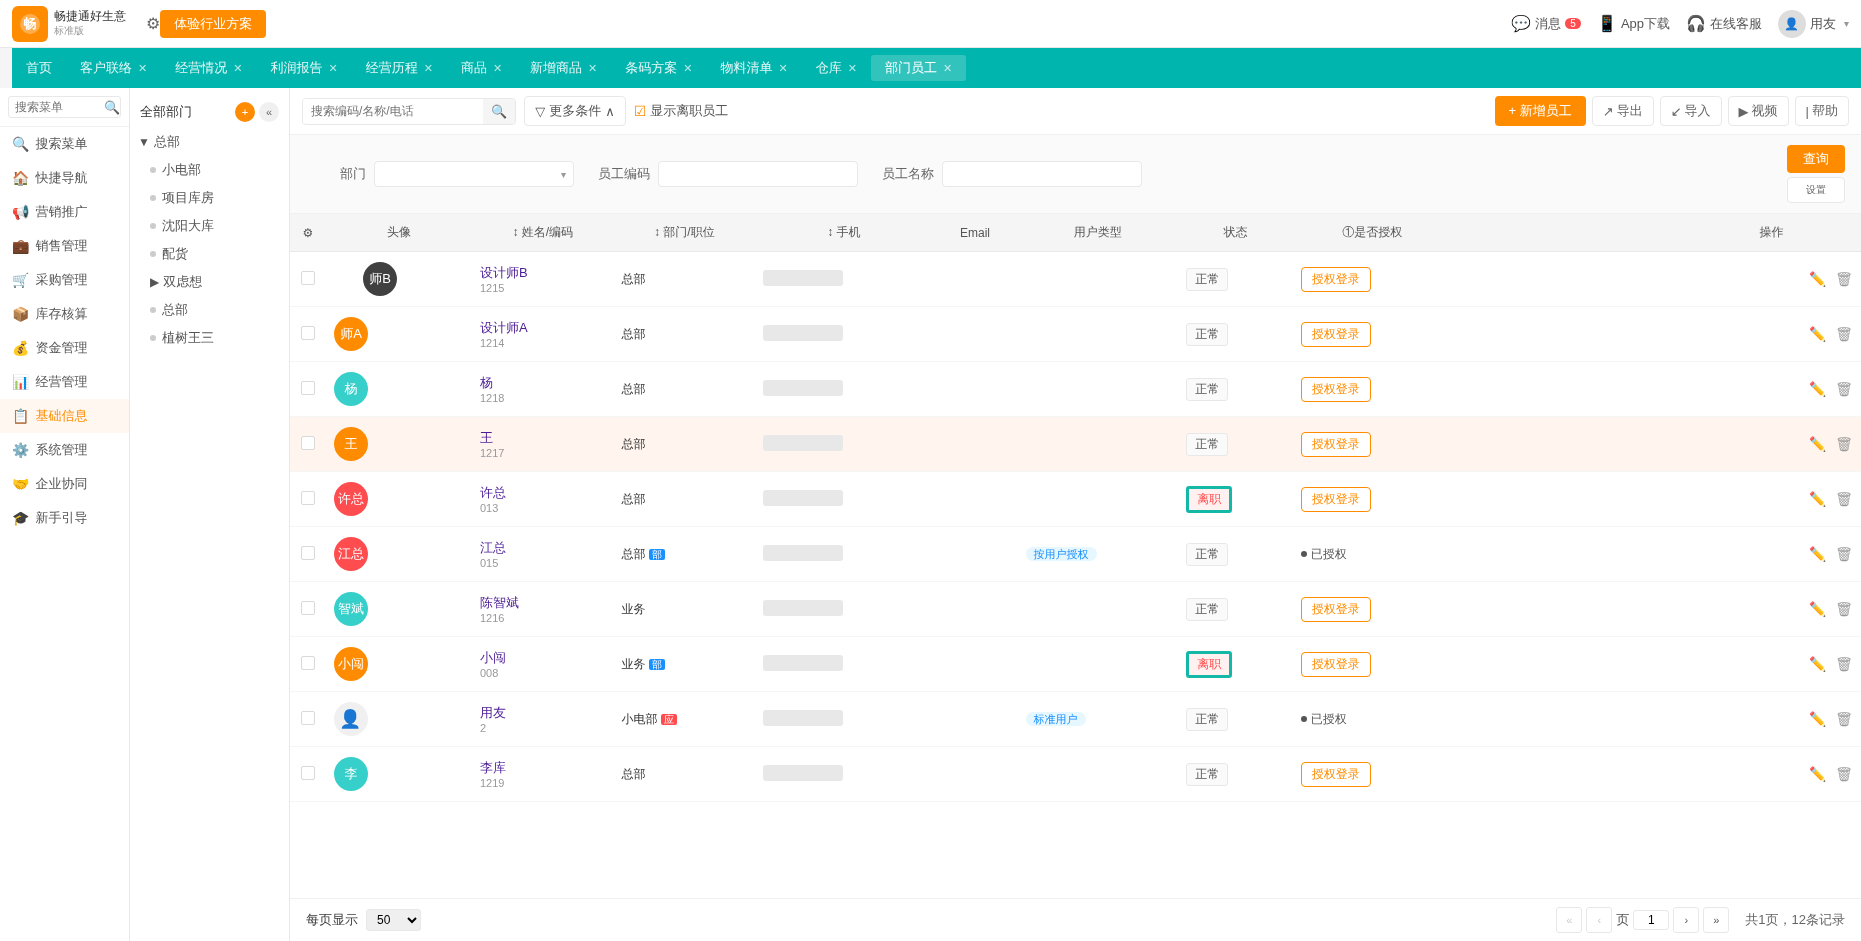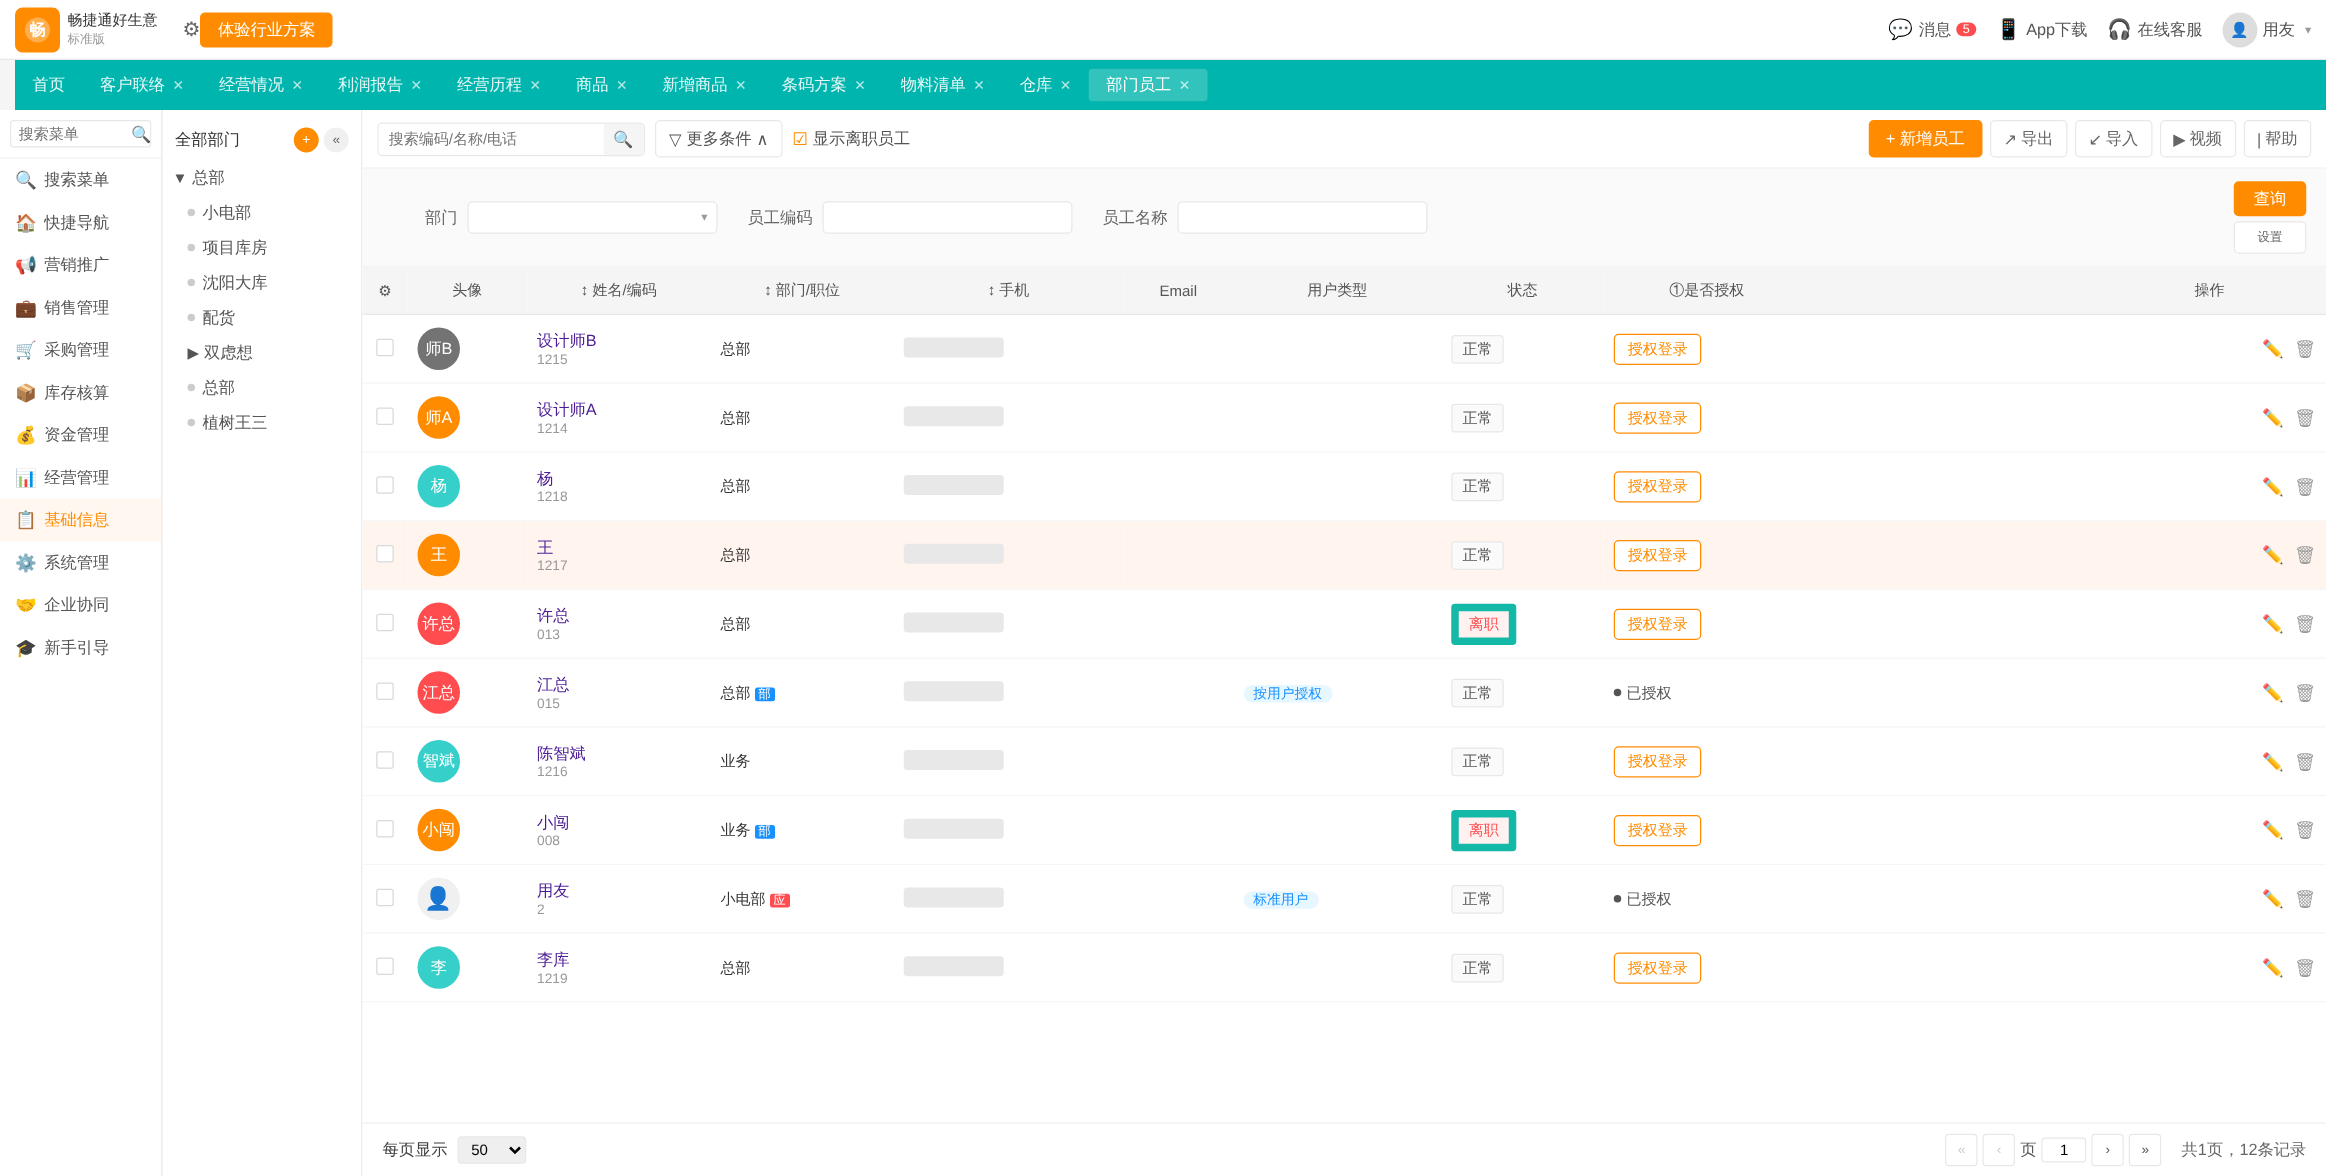--- a/index.html
+++ b/index.html
@@ -83,21 +83,21 @@
     thead th { background: #f5f5f5; padding: 10px 8px; text-align: center; font-weight: 500; color: #555; border-bottom: 1px solid #e8e8e8; white-space: nowrap; font-size: 12px; }
     tbody tr { border-bottom: 1px solid #f5f5f5; }
     tbody tr.highlighted { background: #fff5ee; }
     tbody td { padding: 10px 8px; color: #333; font-size: 12px; vertical-align: middle; }
     tbody td.center { text-align: center; }
     .avatar-circle { width: 34px; height: 34px; border-radius: 50%; display: flex; align-items: center; justify-content: center; color: white; font-size: 13px; font-weight: 500; flex-shrink: 0; }
     .employee-name { font-size: 13px; color: #4c1d95; font-weight: 500; }
     .employee-code { font-size: 11px; color: #999; }
     .status-badge { display: inline-block; padding: 2px 8px; border-radius: 3px; font-size: 12px; }
     .status-normal { border: 1px solid #e8e8e8; color: #555; background: #fafafa; }
-    .status-resigned { color: #ff4d4f; background: #fff1f0; border: 6px solid #14b8a6; }
+    .status-resigned { color: #ff4d4f; background: #fff1f0; border: 3px solid #14b8a6; }
     .auth-btn { border: 1px solid #ff8c00; color: #ff8c00; background: white; padding: 3px 10px; border-radius: 4px; cursor: pointer; font-size: 12px; }
     .authorized { color: #555; font-size: 12px; display: flex; align-items: center; gap: 4px; }
     .authorized-dot { width: 6px; height: 6px; border-radius: 50%; background: #555; display: inline-block; }
     .phone-blur { background: #e8e8e8; border-radius: 3px; height: 16px; width: 80px; display: inline-block; }
     .action-icons { display: flex; align-items: center; gap: 8px; justify-content: flex-end; }
     .action-icon { color: #999; cursor: pointer; font-size: 14px; }
     .dept-tag-badge { background: #1890ff; color: white; border-radius: 2px; padding: 0 3px; font-size: 10px; }
     .user-type-badge { background: #e6f7ff; color: #1890ff; border-radius: 10px; padding: 1px 8px; font-size: 11px; }
     .user-avatar-default { width: 34px; height: 34px; border-radius: 50%; background: #f0f0f0; display: flex; align-items: center; justify-content: center; color: #bbb; font-size: 18px; }
 
@@ -371,21 +371,21 @@
               <th>状态</th>
               <th>①是否授权</th>
               <th style="width:300px;"></th>
               <th style="text-align:left;padding-right:12px;">操作</th>
             </tr>
           </thead>
           <tbody id="table-body">
               <tr>
                 <td class="settings-col center"><span class="checkbox"></span></td>
                 <td>
-                  <div class="avatar-circle" style="background:#737373;">师B</div>
+                  <div class="avatar-circle" style="background:#404040;margin-left:29px;">师B</div>
                 </td>
                 <td>
                   <div class="employee-name">设计师B</div>
                   <div class="employee-code">1215</div>
                 </td>
                 <td>总部</td>
                 <td><span class="phone-blur"></span></td>
                 <td></td>
                 <td></td>
                 <td><span class="status-badge status-normal">正常</span></td>

